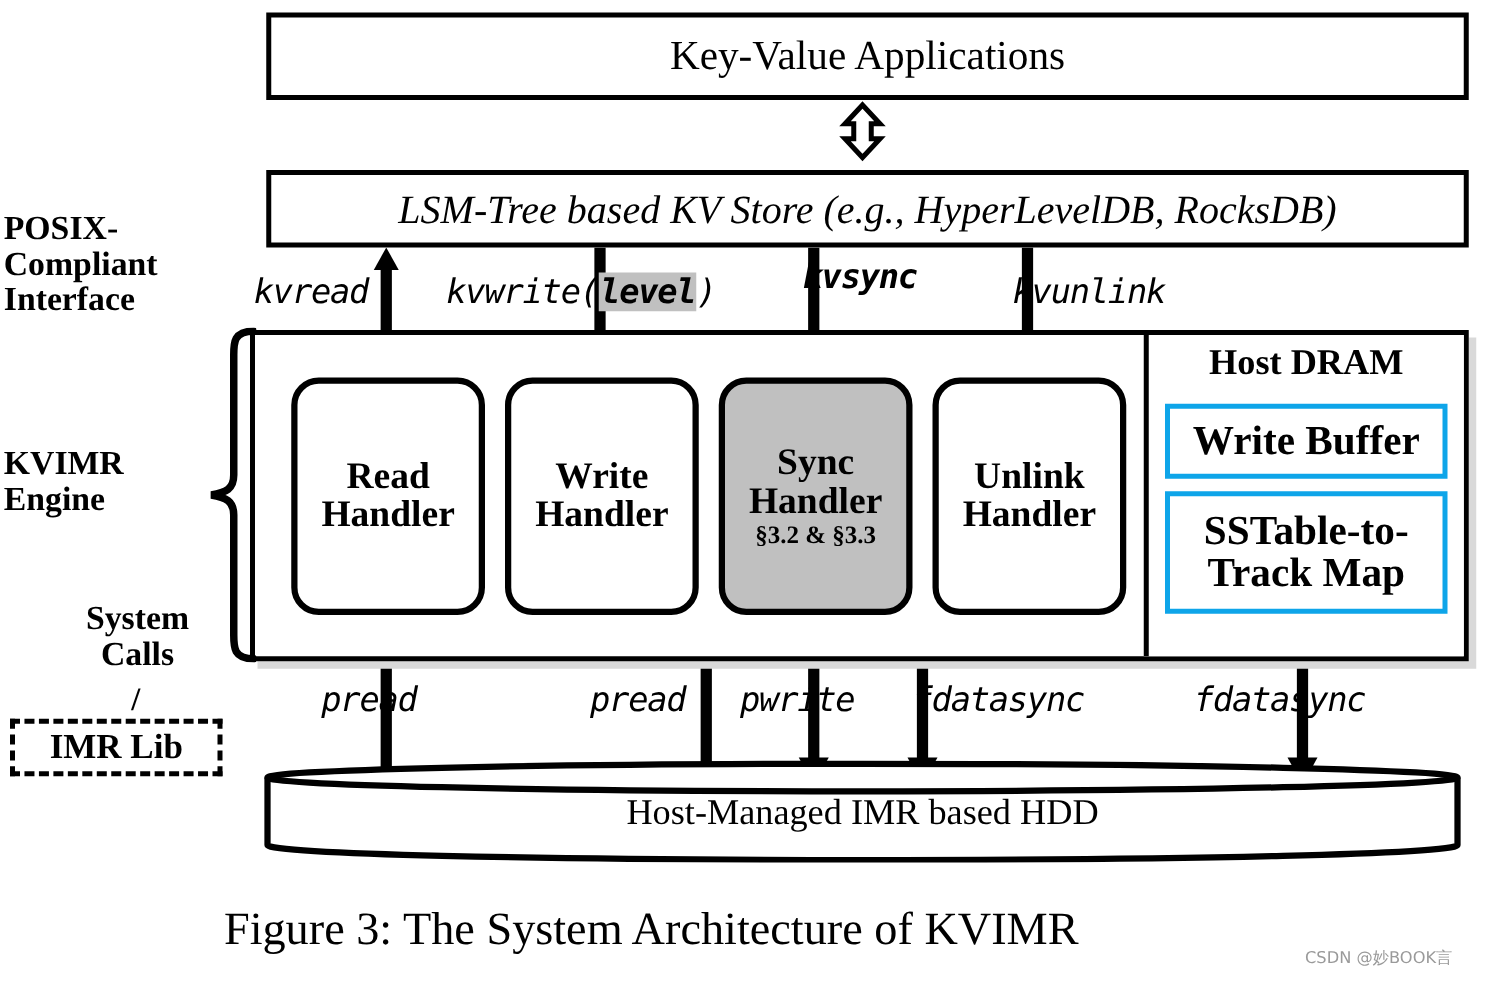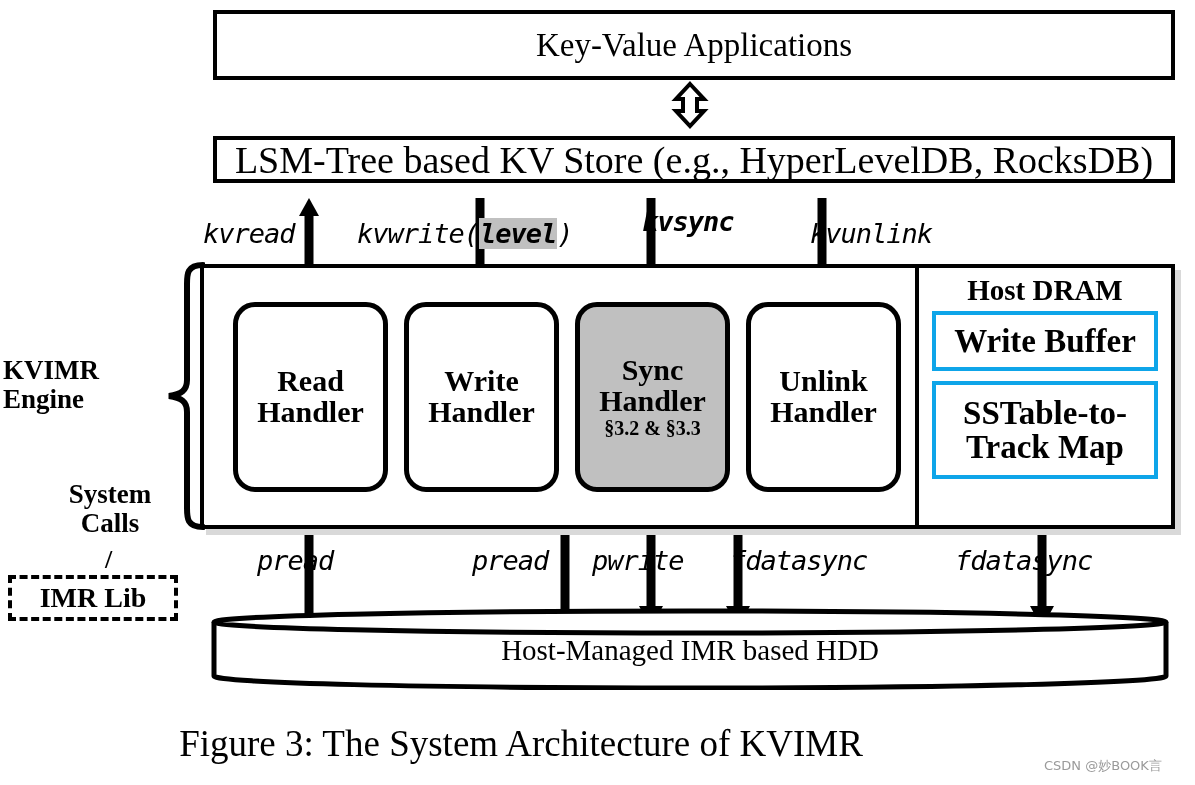--- a/index.html
+++ b/index.html
@@ -22,22 +22,23 @@
     background:#fff;
     display:flex;align-items:center;justify-content:center;
     text-align:center;
     font-family:"Liberation Serif", serif;
   }
   #kv-apps{
     left:213px;top:10px;width:962px;height:70px;
     font-size:33px;
   }
   #lsm-store{
-    left:213px;top:136px;width:962px;height:47px;
-    font-size:38px;
+    left:213px;top:136px;width:962px;height:62px;
+    font-size:32px;
+    font-style:italic;
   }
 
   
   #gpd-label{
     left:727px;top:84px;
     font-family:"DejaVu Sans Mono", monospace;
     font-size:28px;font-style:italic;font-weight:bold;
     white-space:nowrap;color:#000;
     letter-spacing:-0.5px;
   }
@@ -95,21 +96,21 @@
   #h-unlink{left:746px;top:302px;width:155px;height:190px;}
 
   
   #dram-box{
     left:915px;top:268px;width:256px;height:257px;
     border-left:4px solid #000;background:#fff;
     display:flex;flex-direction:column;align-items:center;
     padding-top:4px;
   }
   #dram-title{
-    font-weight:bold;font-size:29px;margin:2px 0 4px 0;
+    font-weight:bold;font-size:29px;margin:2px 0 16px 0;
   }
   .dram-sub{
     border:4px solid #0ea5e9;background:#fff;
     width:218px;
     display:flex;align-items:center;justify-content:center;
     text-align:center;font-weight:bold;font-size:33px;line-height:1.04;
     margin-bottom:10px;
   }
   #dram-wb{height:52px;}
   #dram-map{height:90px;}
@@ -277,20 +278,23 @@
       <span style="white-space:pre-line">SSTable-to-
 Track Map</span>
     </div>
   </div>
 
   <svg class="abs" id="brace" viewBox="0 0 40 268" xmlns="http://www.w3.org/2000/svg">
     <path d="M38,3 C22,3 22,12 22,22 L22,118 C22,129 16,132 4,134
              C16,136 22,139 22,150 L22,246 C22,256 22,265 38,265" fill="none" stroke="#000" stroke-width="6" stroke-linecap="round"></path>
   </svg>
 
+  <div class="abs side-label" id="side-posix">POSIX-
+Compliant
+Interface</div>
   <div class="abs side-label" id="side-kvimr">KVIMR
 Engine</div>
   <div class="abs side-label" id="side-syscalls">System
 Calls</div>
   <div class="abs" id="side-slash">/</div>
   <div class="abs" id="imr-lib">
     <span>IMR Lib</span>
   </div>
 
   <div class="abs mono-label" id="lbl-pread1">pread</div>

